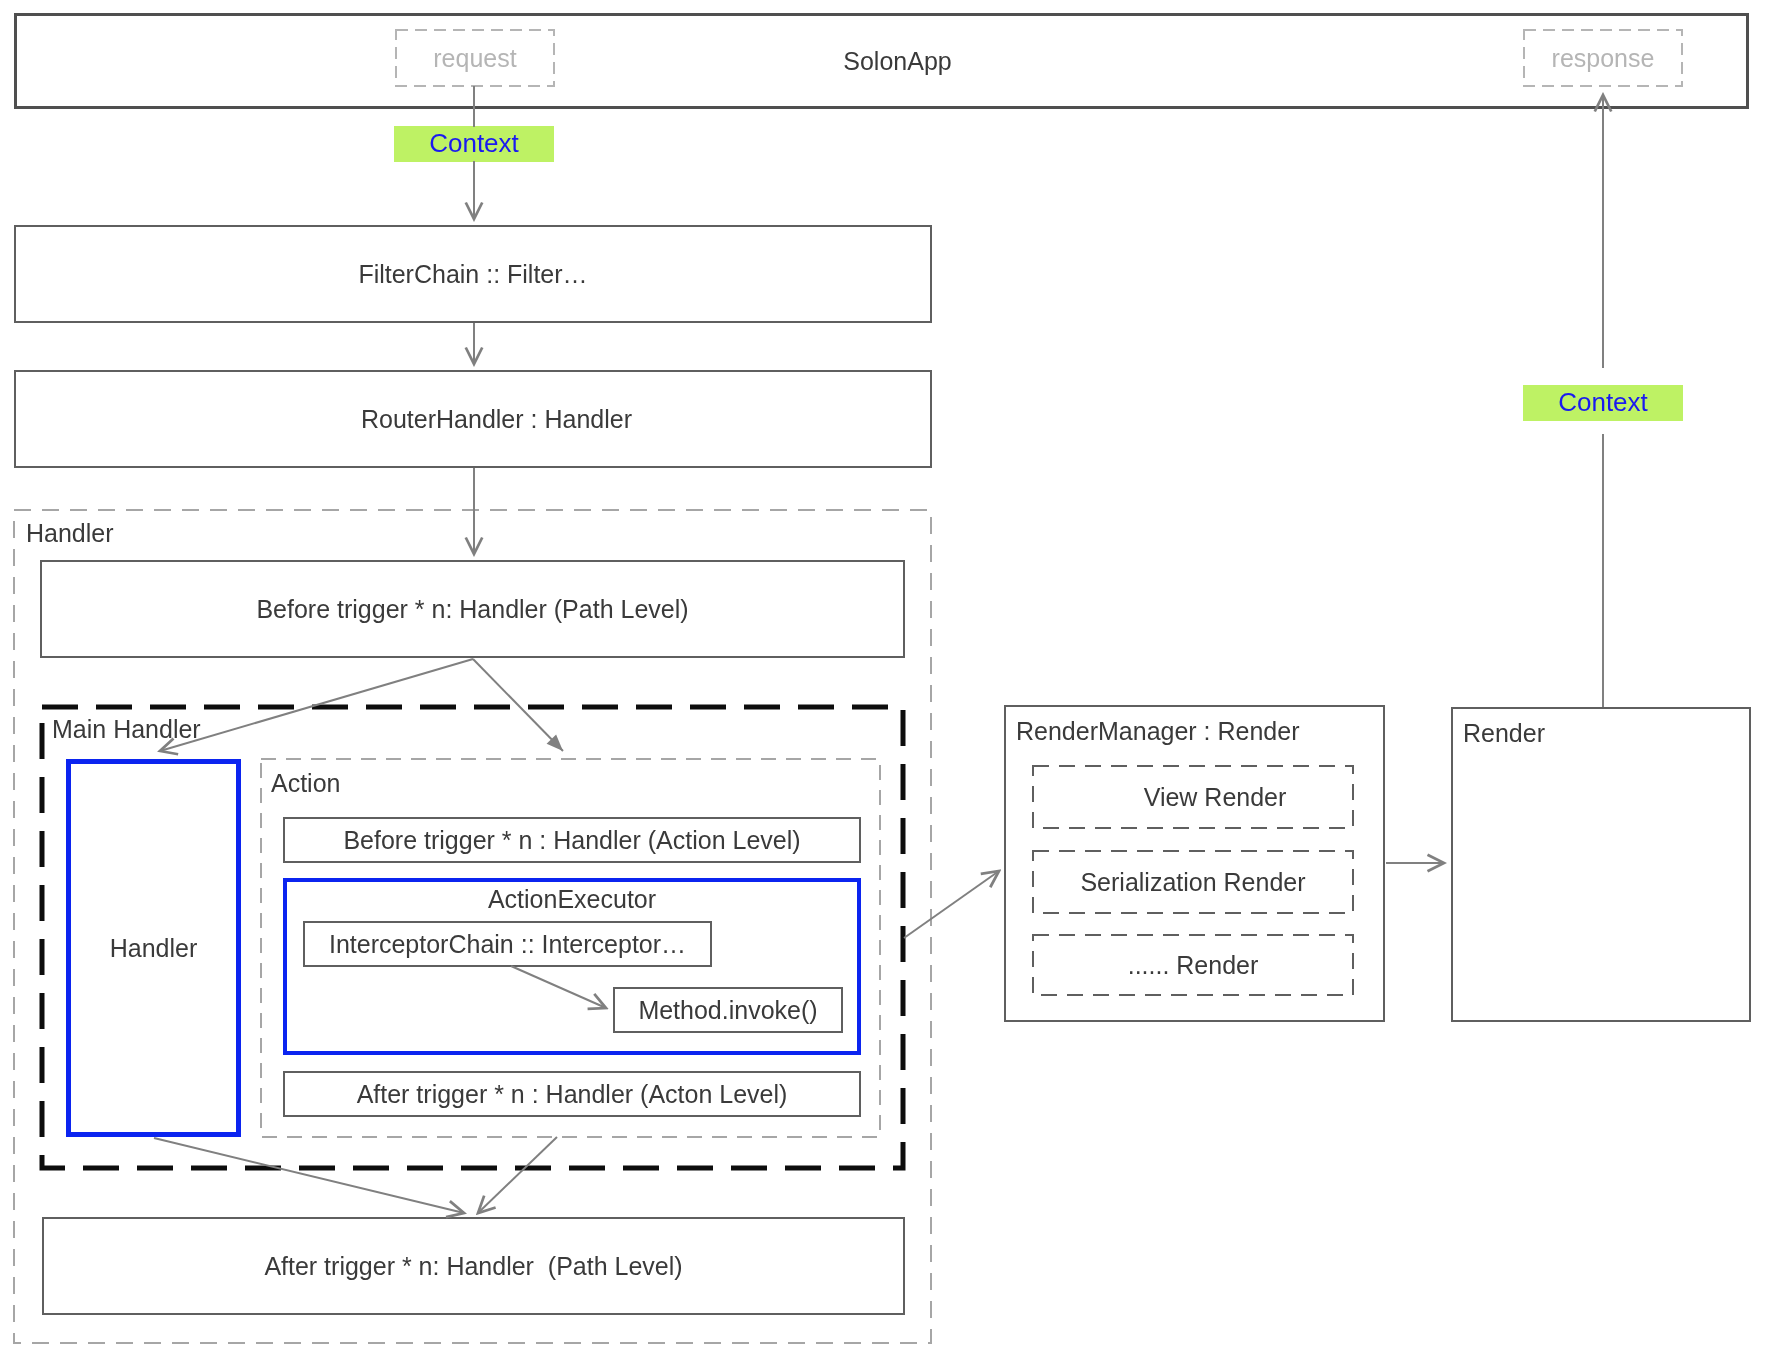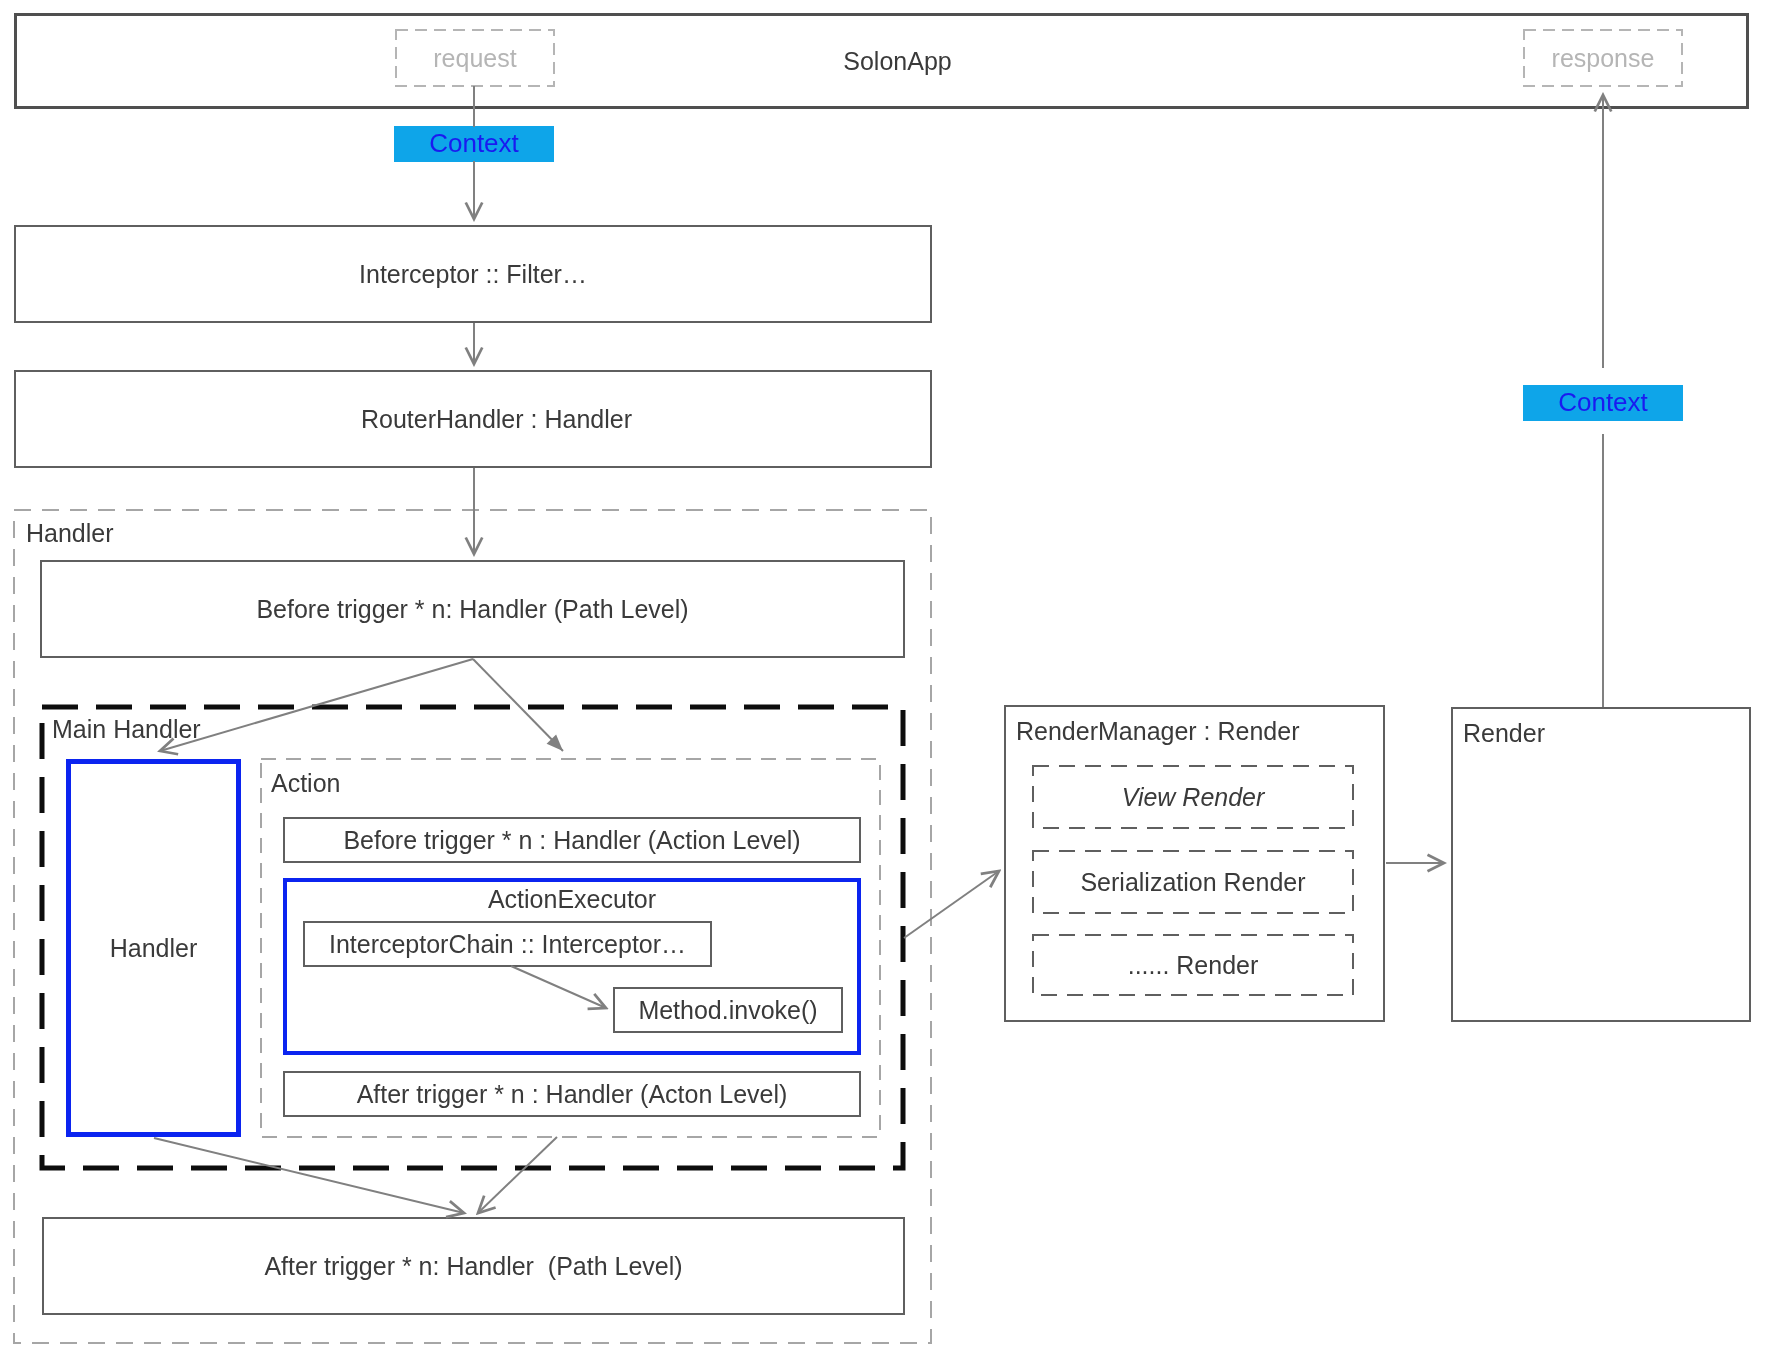--- a/index.html
+++ b/index.html
@@ -14,60 +14,60 @@
     font-size:25px;white-space:pre;box-sizing:border-box;
   }
   .bar{border:3px solid var(--bar-border,#4f4f4f);}
   .blue5{border:5px solid var(--blue,#0b24f0);}
   .blue4{border:4px solid var(--blue,#0b24f0);}
   .label{
     position:absolute;font-size:25px;white-space:pre;line-height:1.2;
   }
   .center{display:flex;align-items:center;justify-content:center;text-align:right;}
   .muted{color:var(--muted-text,#b5b5b5);}
-  .ctx{color:var(--context-blue,#1a1af0);font-size:26px;background:#0ea5e9;}
+  .ctx{color:var(--context-blue,#1a1af0);font-size:26px;background:#bef264;}
   svg.overlay{position:absolute;left:0;top:0;pointer-events:none;}
   .mk-stroke{stroke:var(--arrow-gray,#808080);fill:none;}
   .mk-fill{fill:var(--arrow-gray,#808080);}
   .flow-line{stroke:var(--arrow-gray,#808080);stroke-width:2;fill:none;}
 </style>
 </head>
 <body>
 
 <div class="canvas">
 
   <div class="box bar" style="left:14px;top:13px;width:1735px;height:96px;"></div>
   <div class="label center" style="left:14px;top:13px;width:1735px;height:96px;margin-left:16px;">SolonApp</div>
   <div class="label center muted" style="left:396px;top:30px;width:158px;height:56px;">request</div>
   <div class="label center muted" style="left:1524px;top:30px;width:158px;height:56px;">response</div>
 
   <div class="label center ctx" style="left:394px;top:126px;width:160px;height:36px;">Context</div>
   <div class="label center ctx" style="left:1523px;top:385px;width:160px;height:36px;">Context</div>
 
-  <div class="box" style="left:14px;top:225px;width:918px;height:98px;">Interceptor :: Filter…</div>
+  <div class="box" style="left:14px;top:225px;width:918px;height:98px;">FilterChain :: Filter…</div>
   <div class="box" style="left:14px;top:370px;width:918px;height:98px;padding-left:47px;">RouterHandler : Handler</div>
   <div class="box" style="left:40px;top:560px;width:865px;height:98px;">Before trigger * n: Handler (Path Level)</div>
   <div class="box" style="left:42px;top:1217px;width:863px;height:98px;">After trigger * n: Handler  (Path Level)</div>
 
   <div class="label" style="left:26px;top:518px;">Handler</div>
   <div class="label" style="left:52px;top:714px;">Main Handler</div>
   <div class="label" style="left:271px;top:768px;">Action</div>
 
   <div class="box blue5" style="left:66px;top:759px;width:175px;height:378px;">Handler</div>
 
   <div class="box" style="left:283px;top:817px;width:578px;height:46px;">Before trigger * n : Handler (Action Level)</div>
   <div class="box blue4" style="left:283px;top:878px;width:578px;height:177px;"></div>
   <div class="label center" style="left:283px;top:884px;width:578px;height:30px;">ActionExecutor</div>
   <div class="box" style="left:303px;top:921px;width:409px;height:46px;">InterceptorChain :: Interceptor…</div>
   <div class="box" style="left:283px;top:1071px;width:578px;height:46px;">After trigger * n : Handler (Acton Level)</div>
   <div class="box" style="left:613px;top:987px;width:230px;height:46px;">Method.invoke()</div>
 
   <div class="box" style="left:1004px;top:705px;width:381px;height:317px;"></div>
   <div class="label" style="left:1016px;top:716px;">RenderManager : Render</div>
-  <div class="label center" style="left:1033px;top:766px;width:320px;height:62px;font-style:italic;">View Render</div>
+  <div class="label center" style="left:1055px;top:766px;width:320px;height:62px;">View Render</div>
   <div class="label center" style="left:1033px;top:851px;width:320px;height:62px;">Serialization Render</div>
   <div class="label center" style="left:1033px;top:935px;width:320px;height:60px;">...... Render</div>
 
   <div class="box" style="left:1451px;top:707px;width:300px;height:315px;"></div>
   <div class="label" style="left:1463px;top:718px;">Render</div>
 
   <svg class="overlay" width="1766" height="1362" viewBox="0 0 1766 1362">
     <defs>
       <marker id="vee" viewBox="0 0 24 24" refX="21" refY="12" markerWidth="11" markerHeight="11" orient="auto">
         <path class="mk-stroke" d="M3,3 L21,12 L3,21" stroke-width="3"></path>

